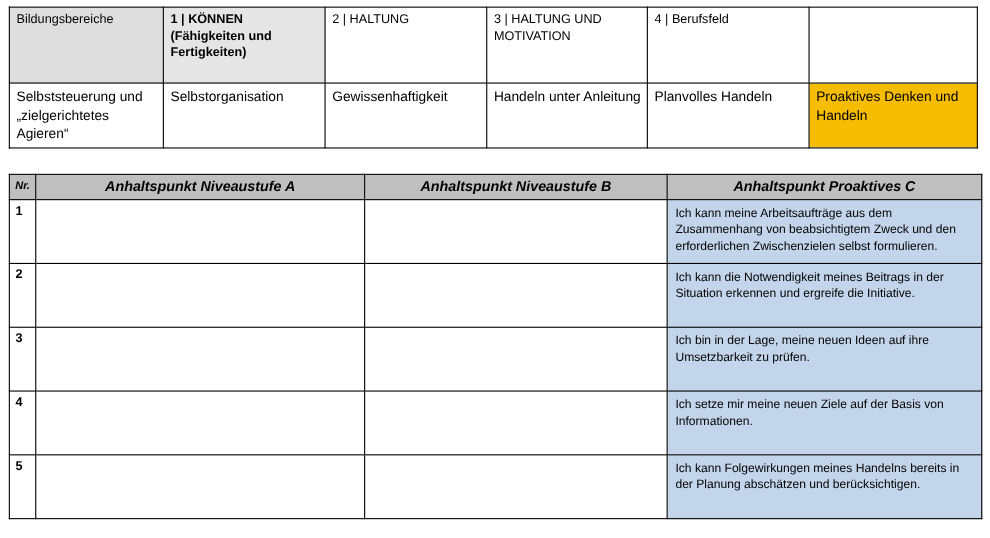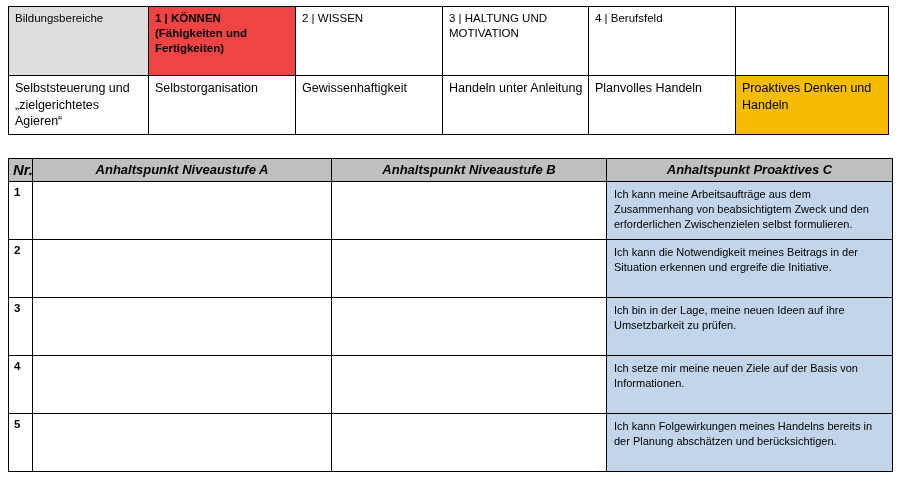--- a/index.html
+++ b/index.html
@@ -20,21 +20,21 @@
   }
   .t1 td{
     border:1px solid #000000;
     vertical-align:top;
     padding:4px 5px 4px 6px;
     font-size:11.5px;
     line-height:1.32;
   }
   .t1 .c-label{background:#dedede;}
   .t1 .c-white{background:#ffffff;}
-  .t1 .c-orange{background:#ef4444;}
+  .t1 .c-orange{background:#e5e5e5;}
   .t1 .hdr-row td{height:60px;}
   .t1 .hdr-row td.c-orange{font-weight:bold;}
   .t1 .code-row td{
     background:#bfbfbf;
     font-style:italic;
     font-weight:bold;
     font-size:11.5px;
     height:12px;
     padding:2px 5px 3px 6px;
   }
@@ -55,21 +55,21 @@
   .t2 thead th{
     background:#bfbfbf;
     font-style:italic;
     font-weight:bold;
     font-size:13px;
     text-align:center;
     height:17px;
     padding:2px 4px 3px 4px;
     vertical-align:middle;
   }
-  .t2 thead th.nr{font-size:15px;}
+  .t2 thead th.nr{font-size:10px;}
   .t2 tbody td{
     height:48px;
     font-size:11px;
     line-height:1.36;
     background:#ffffff;
   }
   .t2 tbody td.nr{
     font-size:11.5px;
     font-weight:bold;
     text-align:left;
@@ -101,21 +101,21 @@
         <td class="c-orange">
           <span>1</span>
           <span> | </span>
           <span>KÖNNEN</span>
           <br>
           <span>(Fähigkeiten und Fertigkeiten)</span>
         </td>
         <td class="c-white">
           <span>2</span>
           <span> | </span>
-          <span>WISSEN</span>
+          <span>HALTUNG</span>
         </td>
         <td class="c-white">
           <span>3</span>
           <span> | </span>
           <span>HALTUNG UND MOTIVATION</span>
         </td>
         <td class="c-white">
           <span>4</span>
           <span> | </span>
           <span>Berufsfeld</span>

